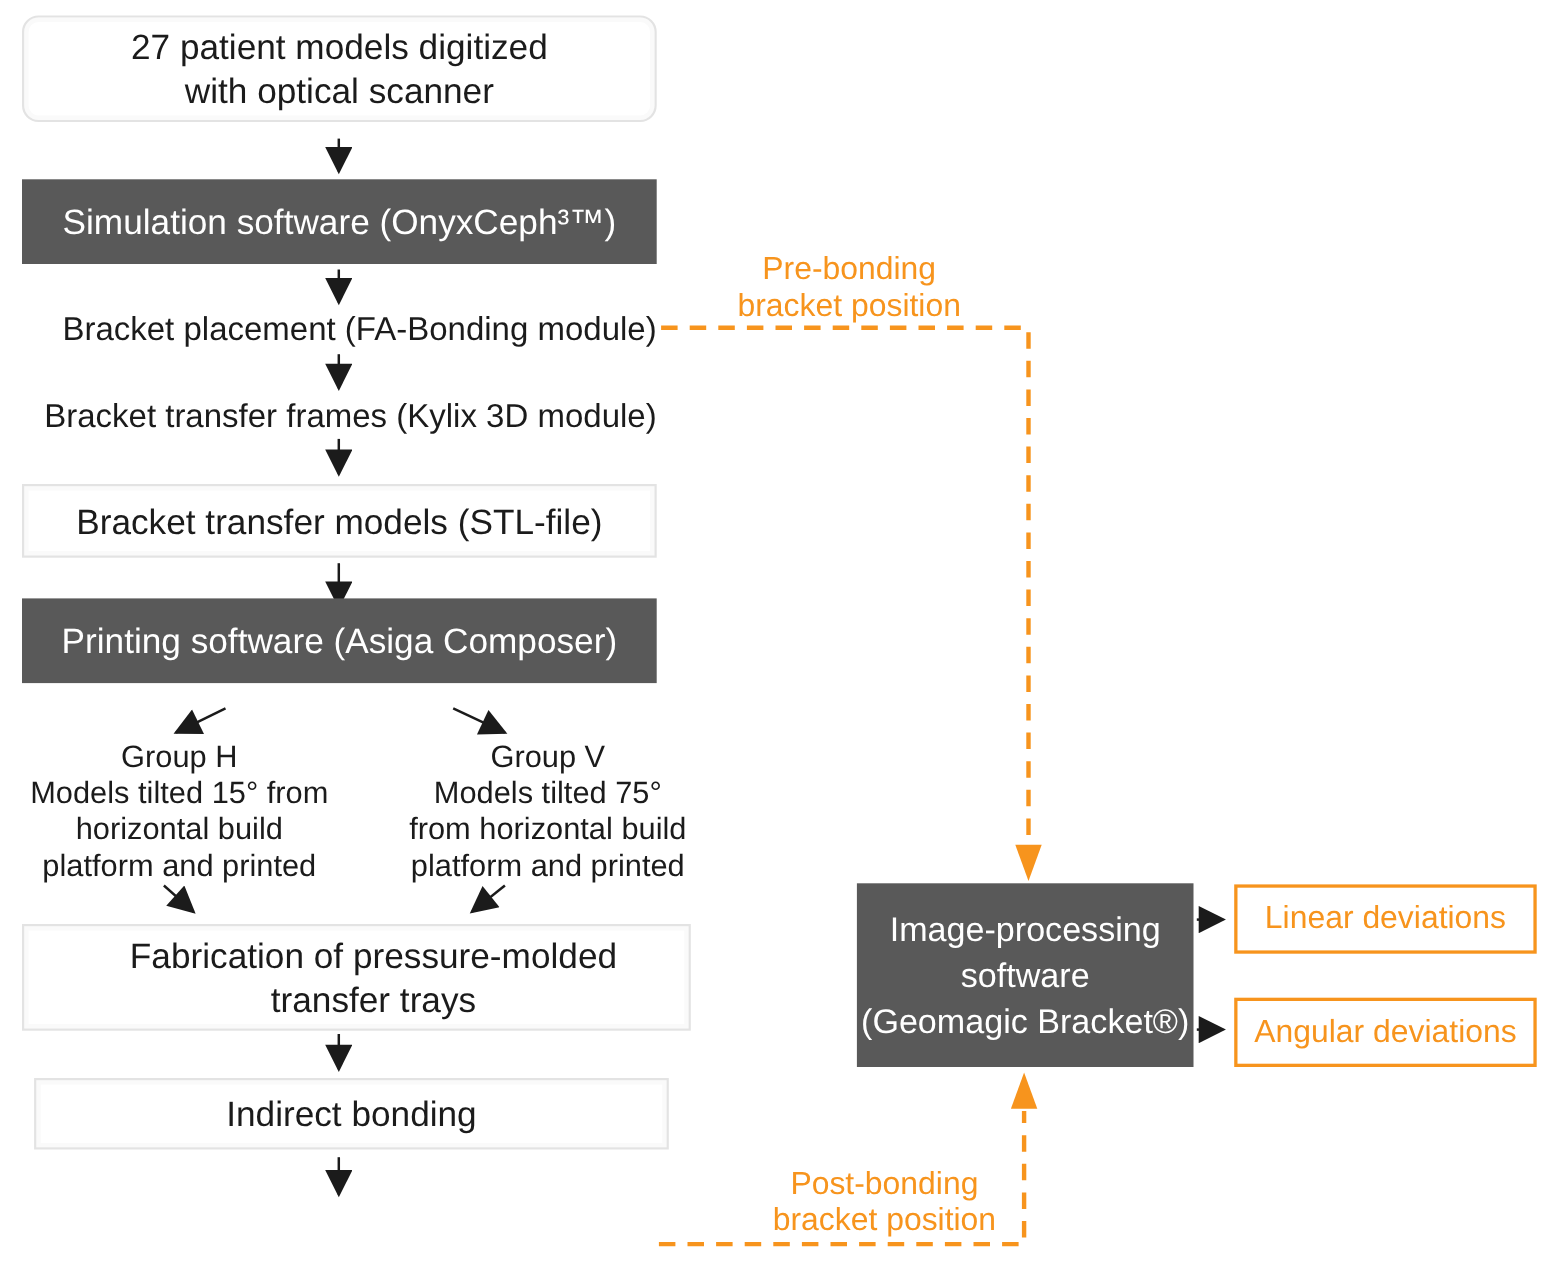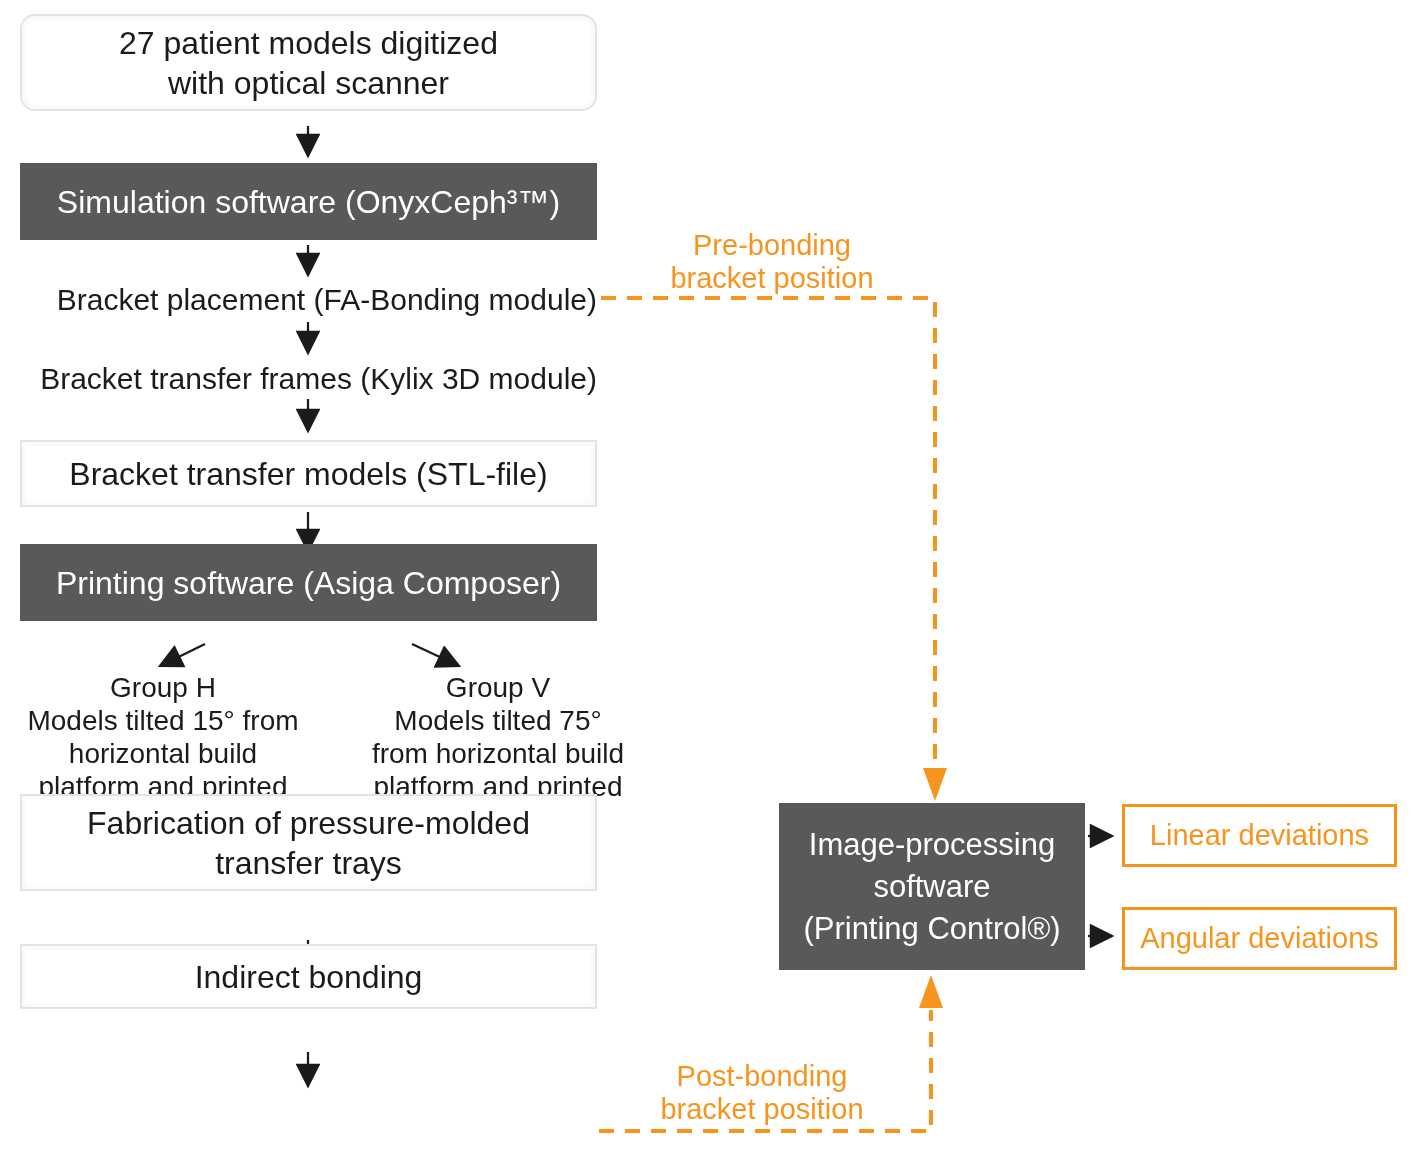--- a/index.html
+++ b/index.html
@@ -103,25 +103,25 @@
     line-height: 42px;
   }
   #digitize-box   { top: 14px;  height: 93px; border-radius: 15px; }
   #sim-box        { top: 163px; height: 77px; }
   #placement-step { top: 283px; }
   #frames-step    { top: 362px; }
   #stl-box        { top: 440px; height: 63px; }
   #printing-box   { top: 544px; height: 77px; }
   #group-h        { left: 2px;   top: 671px; }
   #group-v        { left: 337px; top: 671px; }
-  #fab-box        { top: 794px;  height: 93px; }
-  #indirect-box   { top: 944px;  height: 61px; }
+  #fab-box        { top: 840px;  height: 93px; padding-left: 31px; }
+  #indirect-box   { top: 980px;  height: 61px; margin-left: 11px; }
   #optical-box    { top: 1095px; height: 61px; }
   #prebond-label  { left: 606px; top: 229px; }
-  #postbond-label { left: 596px; top: 1060px; }
+  #postbond-label { left: 638px; top: 1060px; }
   #linear-box     { top: 804px; }
   #angular-box    { top: 907px; }
   .dash-line {
     fill: none;
     stroke: #f7941d;
     stroke-width: 4;
     stroke-dasharray: 15 11;
   }
   .barrow {
     stroke: #1b1b1b;
@@ -212,21 +212,21 @@
 
 
   <div class="orange-label" id="prebond-label">
     <div>Pre-bonding</div>
     <div>bracket position</div>
   </div>
 
   <div class="dbox" id="imgproc-box">
     <span>Image-processing</span>
     <span>software</span>
-    <span>(Printing Control®)</span>
+    <span>(Geomagic Bracket®)</span>
   </div>
 
   <div class="obox" id="linear-box">
     <span>Linear deviations</span>
   </div>
 
   <div class="obox" id="angular-box">
     <span>Angular deviations</span>
   </div>
 

